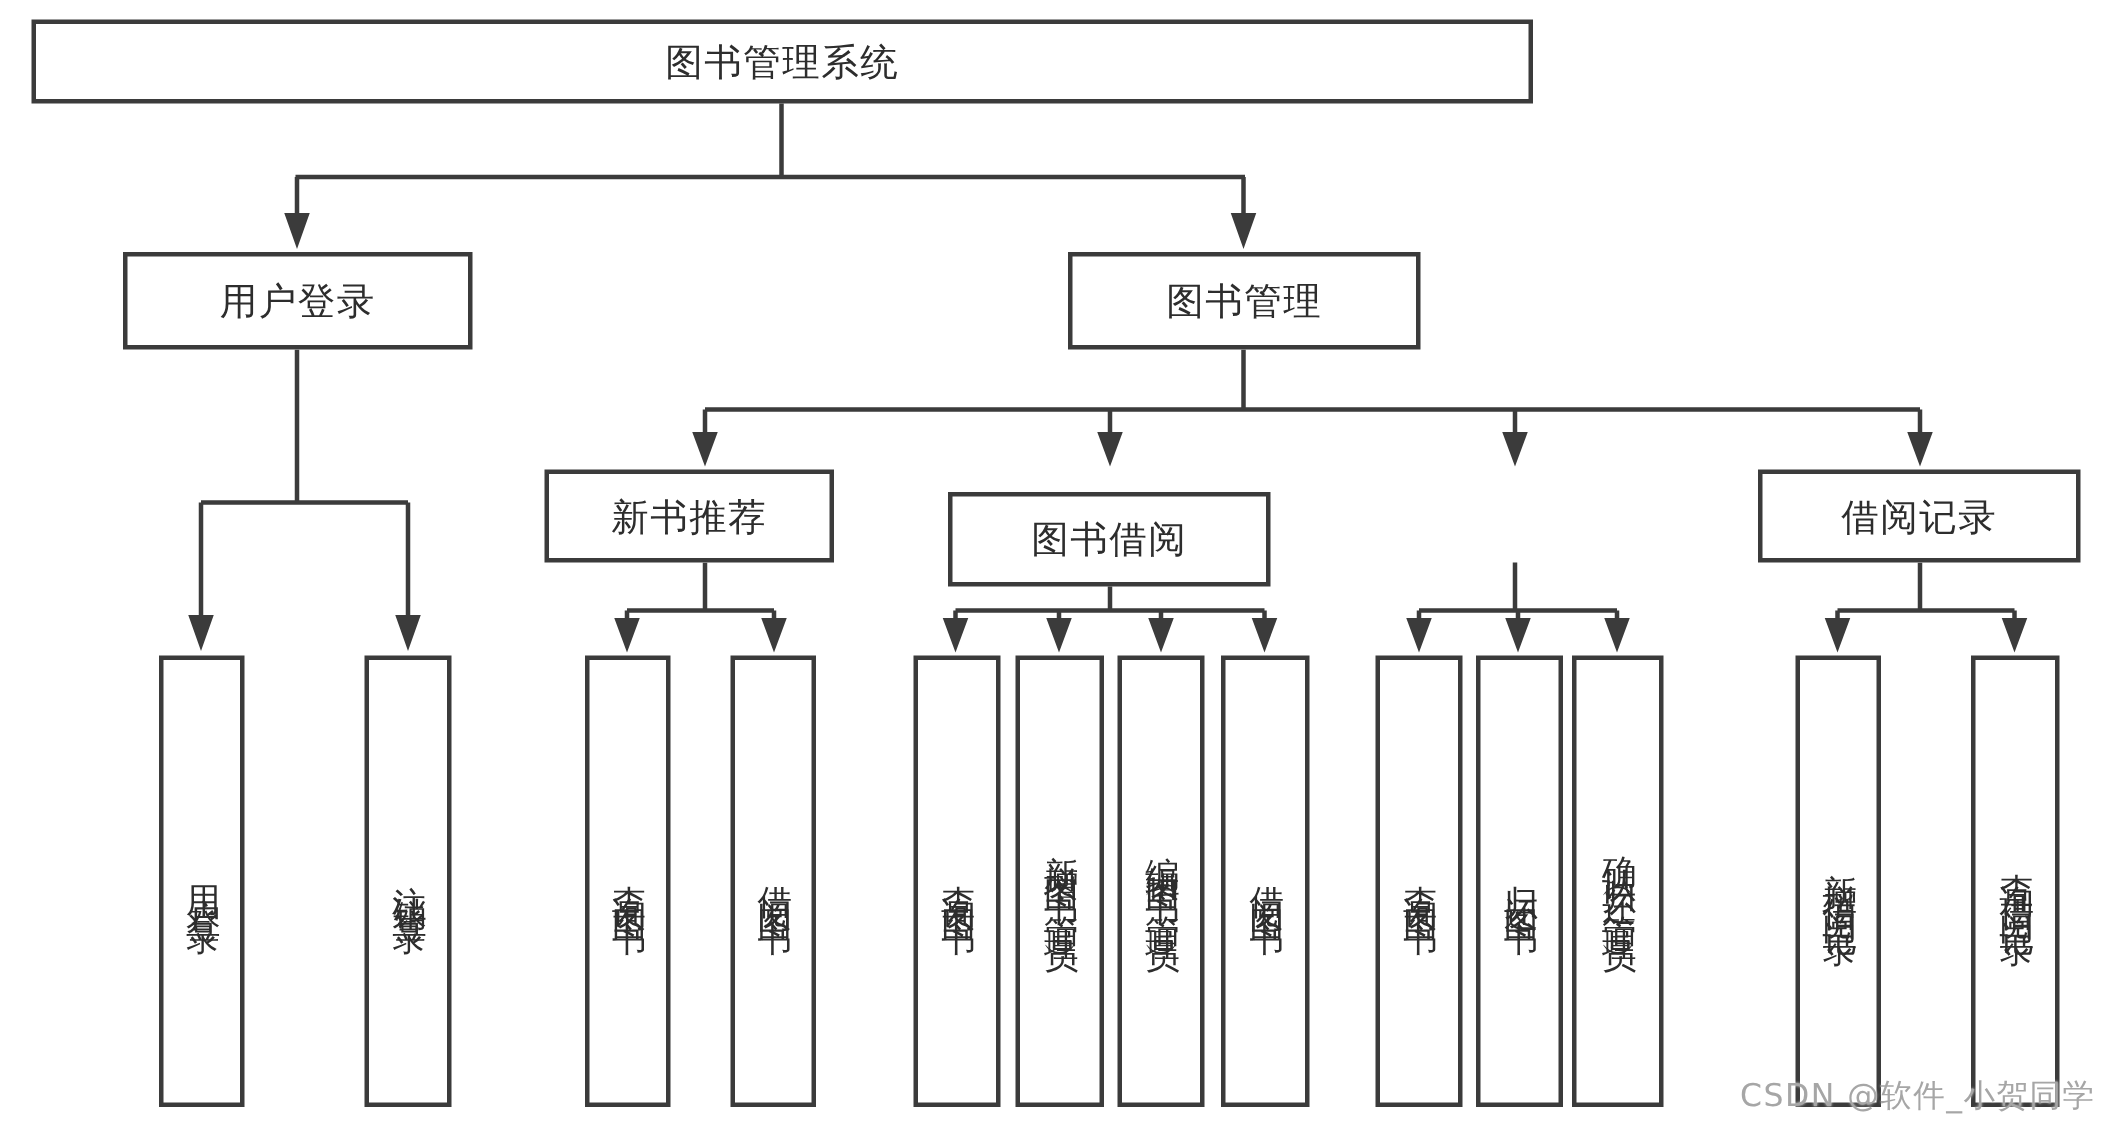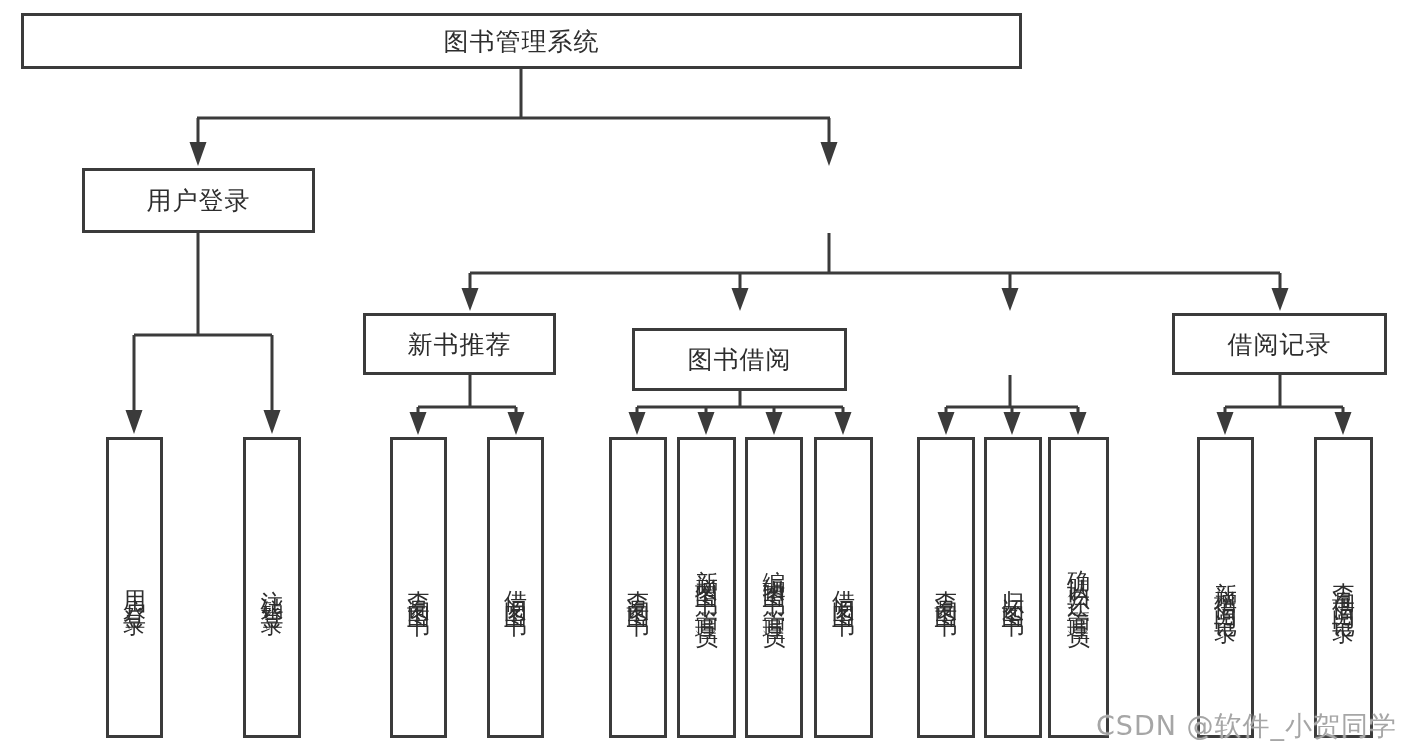--- a/index.html
+++ b/index.html
@@ -33,21 +33,21 @@
     text-orientation:mixed;
     font-size:23px;
     letter-spacing:8px;
     line-height:1;
     white-space:nowrap;
   }
   #watermark{
     position:absolute;
     right:8px;
     bottom:3px;
-    font-size:27px;
+    font-size:21px;
     color:#a6a6a6;
     letter-spacing:1px;
     text-shadow:0 0 2px rgba(255,255,255,.9);
     z-index:10;
     white-space:nowrap;
   }
 </style>
 </head>
 <body>
 
@@ -85,20 +85,23 @@
       M1216.5 412 L1233.5 412 L1225 435 Z
       M1334.5 412 L1351.5 412 L1343 435 Z"></path>
   </svg>
 
   <div class="node h-node" style="left:21px;top:13px;width:1001px;height:56px">
     <span>图书管理系统</span>
   </div>
 
   <div class="node h-node" style="left:82px;top:168px;width:233px;height:65px">
     <span>用户登录</span>
+  </div>
+  <div class="node h-node" style="left:712px;top:168px;width:235px;height:65px">
+    <span>图书管理</span>
   </div>
 
   <div class="node h-node" style="left:363px;top:313px;width:193px;height:62px">
     <span>新书推荐</span>
   </div>
   <div class="node h-node" style="left:632px;top:328px;width:215px;height:63px">
     <span>图书借阅</span>
   </div>
   <div class="node h-node" style="left:1172px;top:313px;width:215px;height:62px">
     <span>借阅记录</span>

